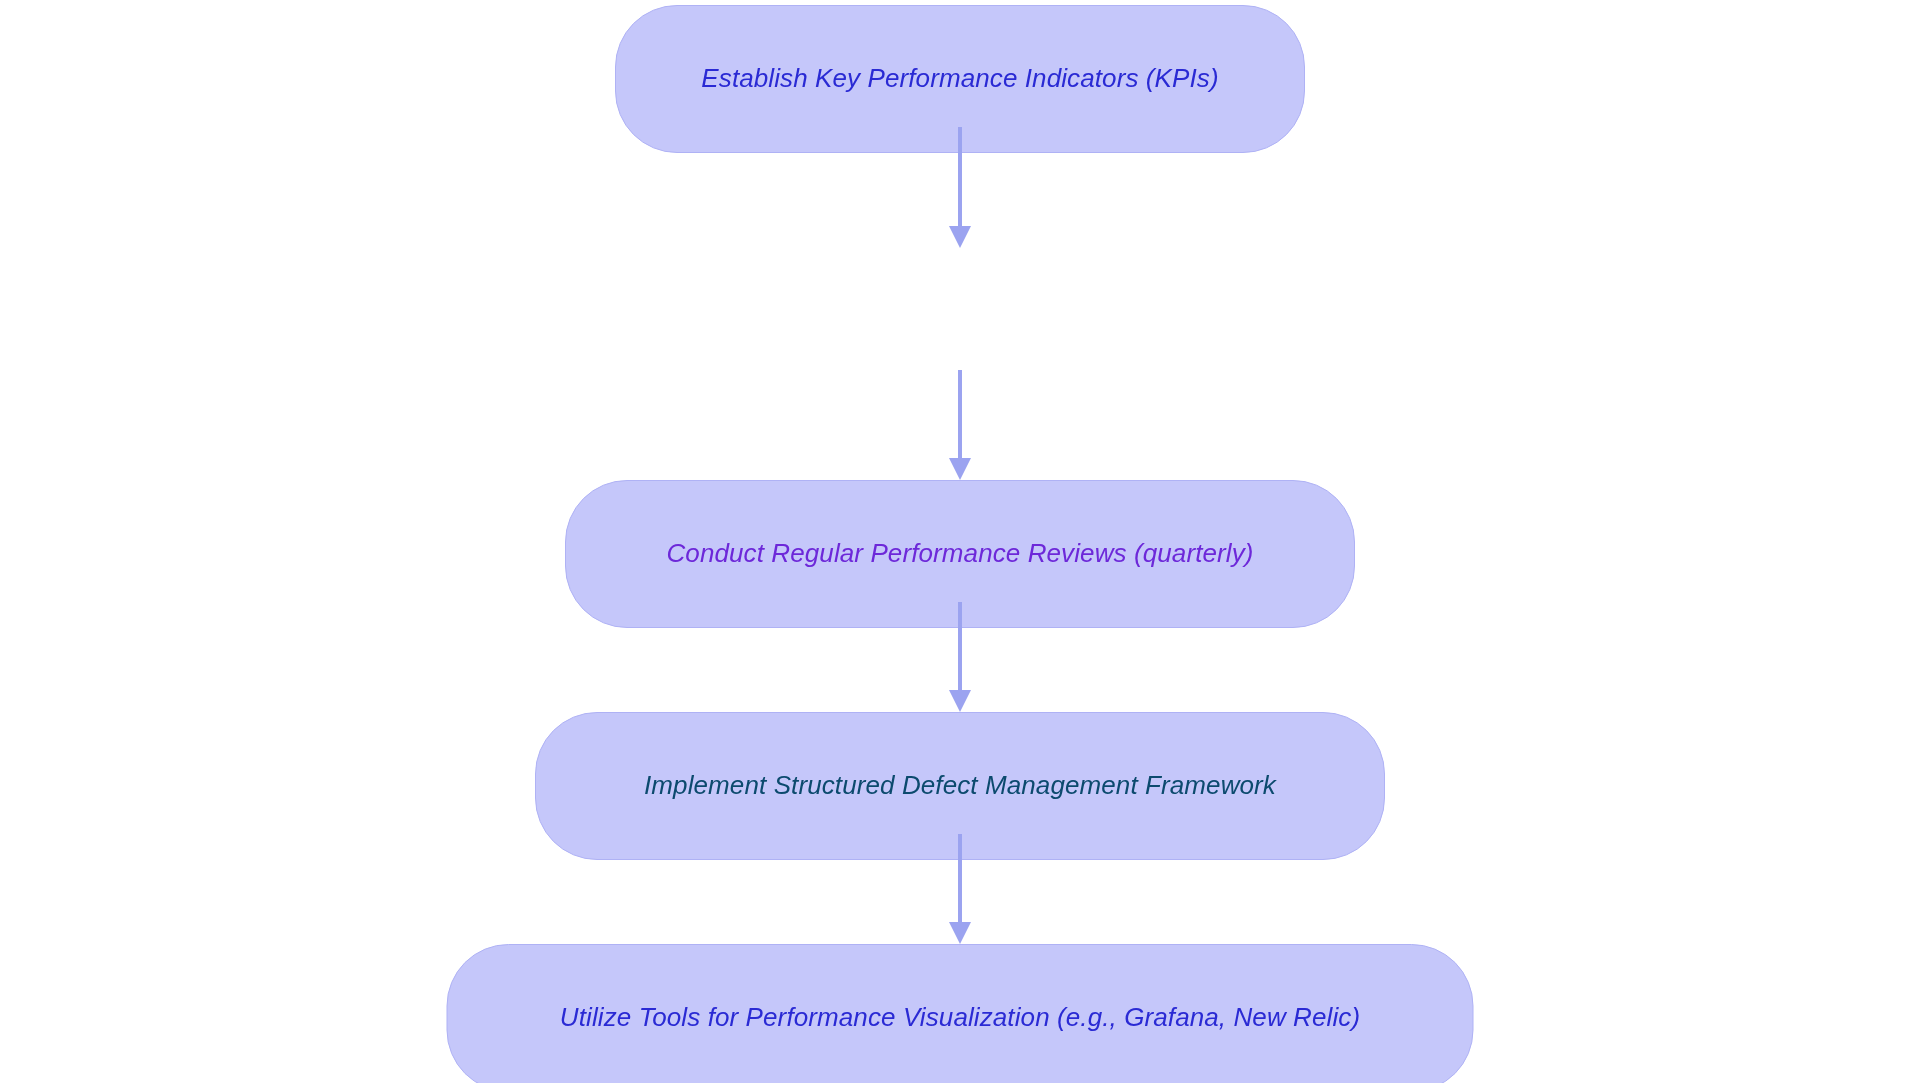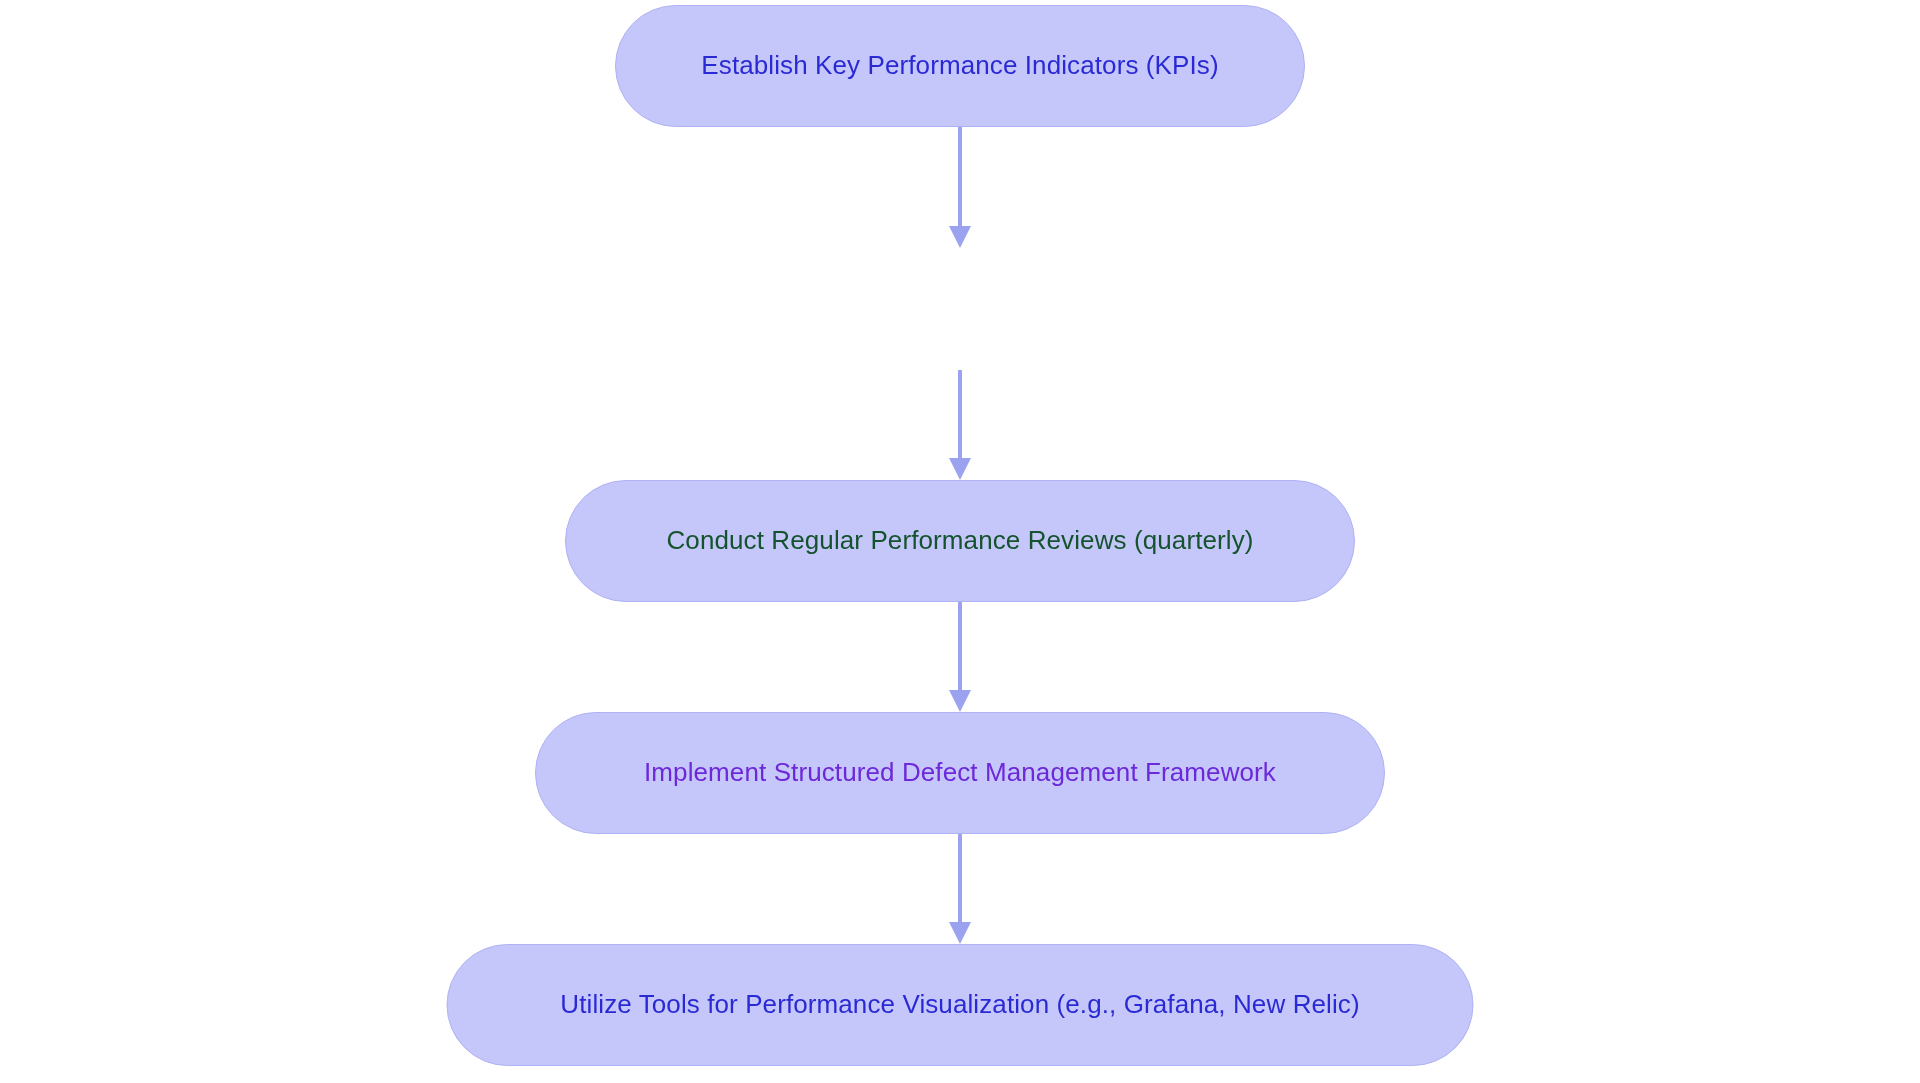--- a/index.html
+++ b/index.html
@@ -24,24 +24,25 @@
 
   .node {
     position: absolute;
     box-sizing: border-box;
     display: flex;
     align-items: center;
     justify-content: center;
     background: #c5c7fa;
     border: 1.5px solid #afb2f5;
     border-radius: 62px;
-    height: 122px;
+    height: 148px;
     left: 50%;
     transform: translateX(-50%);
     user-select: none;
+    font-style: italic;
   }
 
   .node-label {
     color: #2a2ad4;
     font-family: "Liberation Sans", sans-serif;
     font-size: 26px;
     font-weight: 400;
     line-height: 1.2;
     letter-spacing: 0.1px;
     white-space: nowrap;
@@ -89,30 +90,30 @@
     <div class="head" style="border-top-color: rgb(155, 163, 240);"></div>
   </div>
 
 
   <div class="connector" style="top: 370px; height: 110px;">
     <div class="stem" style="height: 90px; width: 4px; background: rgb(155, 163, 240);"></div>
     <div class="head" style="border-top-color: rgb(155, 163, 240);"></div>
   </div>
 
   <div class="node" style="width: 790px; top: 480px; background: rgb(197, 199, 250); border-color: rgb(175, 178, 245);">
-    <span class="node-label" style="color: #14532d;">Conduct Regular Performance Reviews (quarterly)</span>
+    <span class="node-label" style="color: #6d28d9;">Conduct Regular Performance Reviews (quarterly)</span>
   </div>
 
   <div class="connector" style="top: 602px; height: 110px;">
     <div class="stem" style="height: 90px; width: 4px; background: rgb(155, 163, 240);"></div>
     <div class="head" style="border-top-color: rgb(155, 163, 240);"></div>
   </div>
 
   <div class="node" style="width: 850px; top: 712px; background: rgb(197, 199, 250); border-color: rgb(175, 178, 245);">
-    <span class="node-label" style="color: #6d28d9;">Implement Structured Defect Management Framework</span>
+    <span class="node-label" style="color: #0c4a6e;">Implement Structured Defect Management Framework</span>
   </div>
 
   <div class="connector" style="top: 834px; height: 110px;">
     <div class="stem" style="height: 90px; width: 4px; background: rgb(155, 163, 240);"></div>
     <div class="head" style="border-top-color: rgb(155, 163, 240);"></div>
   </div>
 
   <div class="node" style="width: 1027px; top: 944px; background: rgb(197, 199, 250); border-color: rgb(175, 178, 245);">
     <span class="node-label" style="color: rgb(42, 42, 212);">Utilize Tools for Performance Visualization (e.g., Grafana, New Relic)</span>
   </div>

